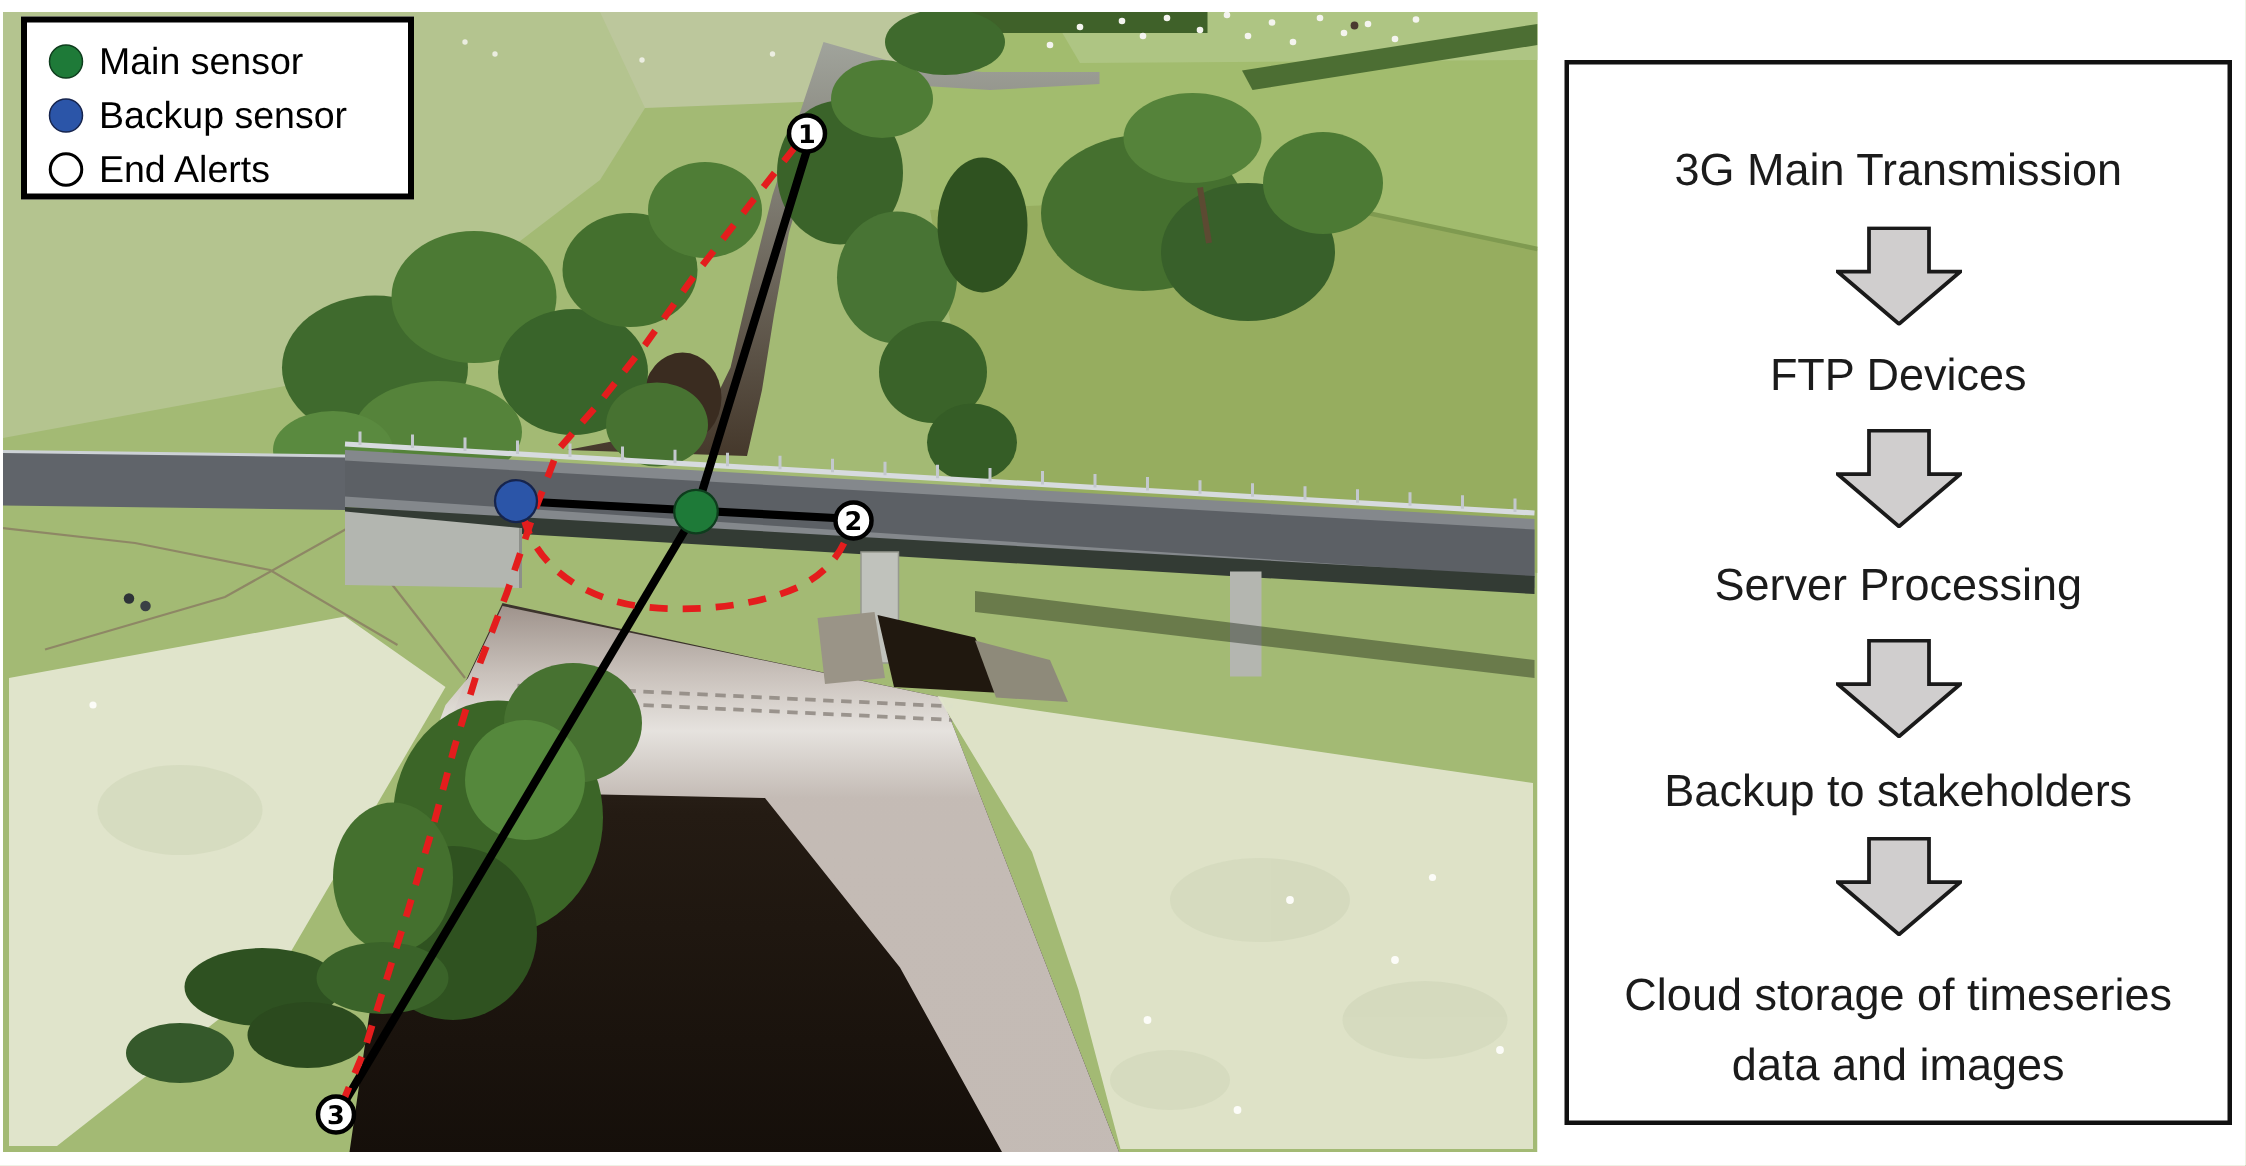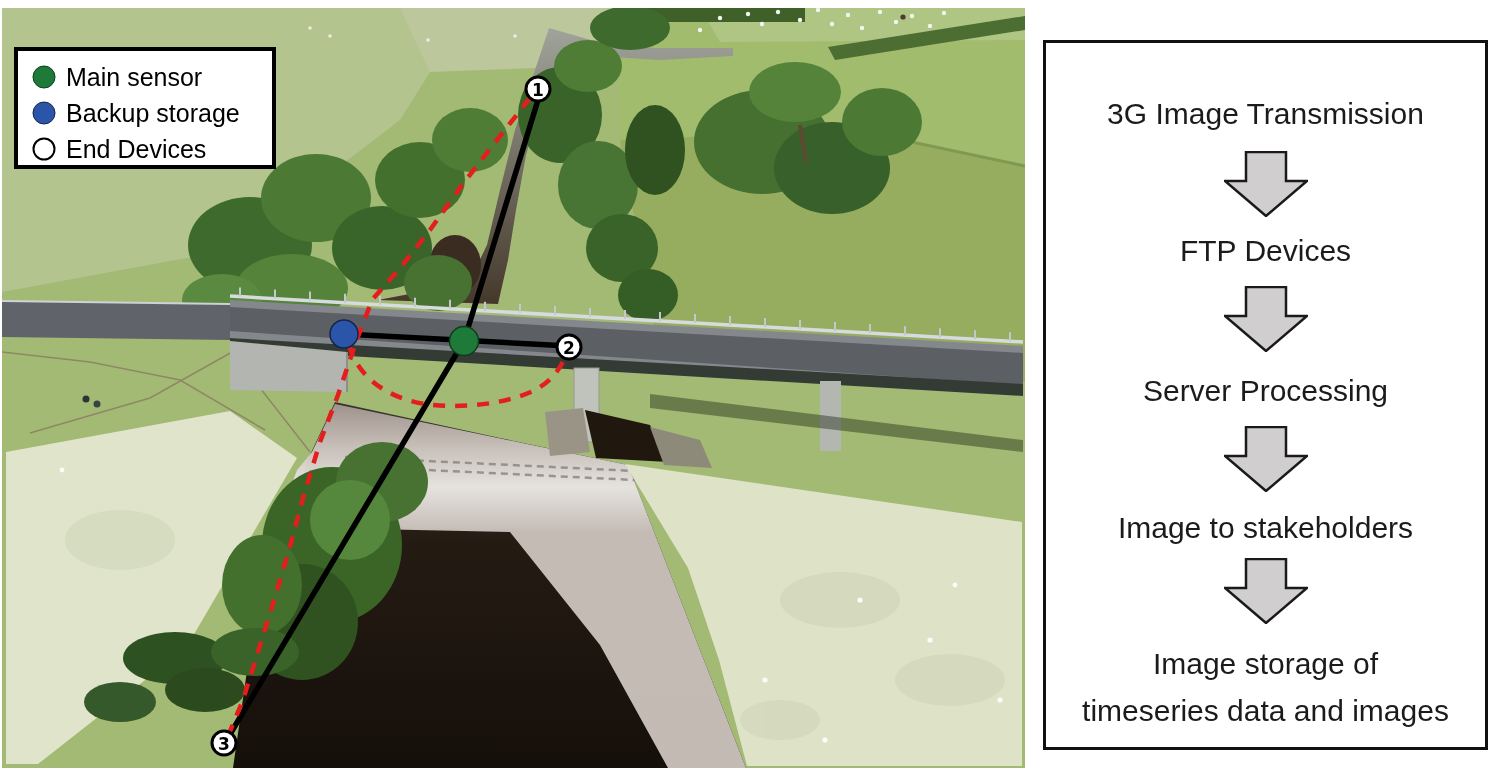--- a/index.html
+++ b/index.html
@@ -3,21 +3,21 @@
 <meta charset="utf-8">
 <style>
   html,body{margin:0;padding:0;background:#ffffff;}
   #canvas{position:relative;width:1497px;height:777px;background:#ffffff;overflow:hidden;
           font-family:"Liberation Sans", sans-serif;}
   
   #photo{position:absolute;left:2px;top:8px;width:1023px;height:760px;}
   #photo svg{display:block;}
   
   .legend{position:absolute;left:12px;top:3px;width:262px;height:122px;background:#ffffff;
-          border:4px solid #000;box-sizing:border-box;padding:8px 0 0 14px;margin-top:36px;}
+          border:4px solid #000;box-sizing:border-box;padding:8px 0 0 14px;}
   .legend-row{display:flex;align-items:center;height:36px;}
   .legend-dot{width:24px;height:24px;margin-right:10px;flex:0 0 auto;}
   .legend-label{font-size:25px;color:#000;letter-spacing:0px;}
   
   #flow{position:absolute;left:1027px;top:0;width:470px;height:777px;}
   .flow-box{position:absolute;left:16px;top:40px;width:445px;height:710px;border:3px solid #111;
             box-sizing:border-box;background:#fff;}
   .flow-step{position:absolute;left:0;width:100%;text-align:center;font-size:30px;color:#1b1b1b;
              line-height:1.25;}
   .flow-step.multi{left:50%;transform:translateX(-50%);width:370px;line-height:1.58;}
@@ -199,55 +199,55 @@
       <div class="legend-row">
         <svg class="legend-dot" viewBox="0 0 24 24">
           <circle cx="12" cy="12" r="11" stroke="#0e3d1d" stroke-width="1" fill="#1e7a38"></circle>
         </svg>
         <span class="legend-label">Main sensor</span>
       </div>
       <div class="legend-row">
         <svg class="legend-dot" viewBox="0 0 24 24">
           <circle cx="12" cy="12" r="11" stroke="#16244d" stroke-width="1" fill="#2b55a8"></circle>
         </svg>
-        <span class="legend-label">Backup storage</span>
+        <span class="legend-label">Backup sensor</span>
       </div>
       <div class="legend-row">
         <svg class="legend-dot" viewBox="0 0 24 24">
           <circle cx="12" cy="12" r="10.5" stroke="#000" stroke-width="2" fill="#ffffff"></circle>
         </svg>
-        <span class="legend-label">End Devices</span>
+        <span class="legend-label">End Alerts</span>
       </div>
     </div>
   </div>
 
   <div id="flow">
     <div class="flow-box">
 
-      <div class="flow-step" style="top:52px">3G Image Transmission</div>
+      <div class="flow-step" style="top:52px">3G Main Transmission</div>
 
       <svg class="flow-arrow" style="top:108px" viewBox="0 0 84 66">
         <polygon points="22,1 62,1 62,30 83,30 42,65 1,30 22,30" stroke-width="2.5" stroke-linejoin="miter" stroke="#1a1a1a" fill="#d0cece"></polygon>
       </svg>
 
       <div class="flow-step" style="top:189px">FTP Devices</div>
 
       <svg class="flow-arrow" style="top:243px" viewBox="0 0 84 66">
         <polygon points="22,1 62,1 62,30 83,30 42,65 1,30 22,30" stroke-width="2.5" stroke-linejoin="miter" stroke="#1a1a1a" fill="#d0cece"></polygon>
       </svg>
 
       <div class="flow-step" style="top:329px">Server Processing</div>
 
       <svg class="flow-arrow" style="top:383px" viewBox="0 0 84 66">
         <polygon points="22,1 62,1 62,30 83,30 42,65 1,30 22,30" stroke-width="2.5" stroke-linejoin="miter" stroke="#1a1a1a" fill="#d0cece"></polygon>
       </svg>
 
-      <div class="flow-step" style="top:466px">Image to stakeholders</div>
+      <div class="flow-step" style="top:466px">Backup to stakeholders</div>
 
       <svg class="flow-arrow" style="top:515px" viewBox="0 0 84 66">
         <polygon points="22,1 62,1 62,30 83,30 42,65 1,30 22,30" stroke-width="2.5" stroke-linejoin="miter" stroke="#1a1a1a" fill="#d0cece"></polygon>
       </svg>
 
-      <div class="flow-step multi" style="top:597px">Image storage of timeseries data and images</div>
+      <div class="flow-step multi" style="top:597px">Cloud storage of timeseries data and images</div>
 
     </div>
   </div>
 </div>
 
 </body></html>

